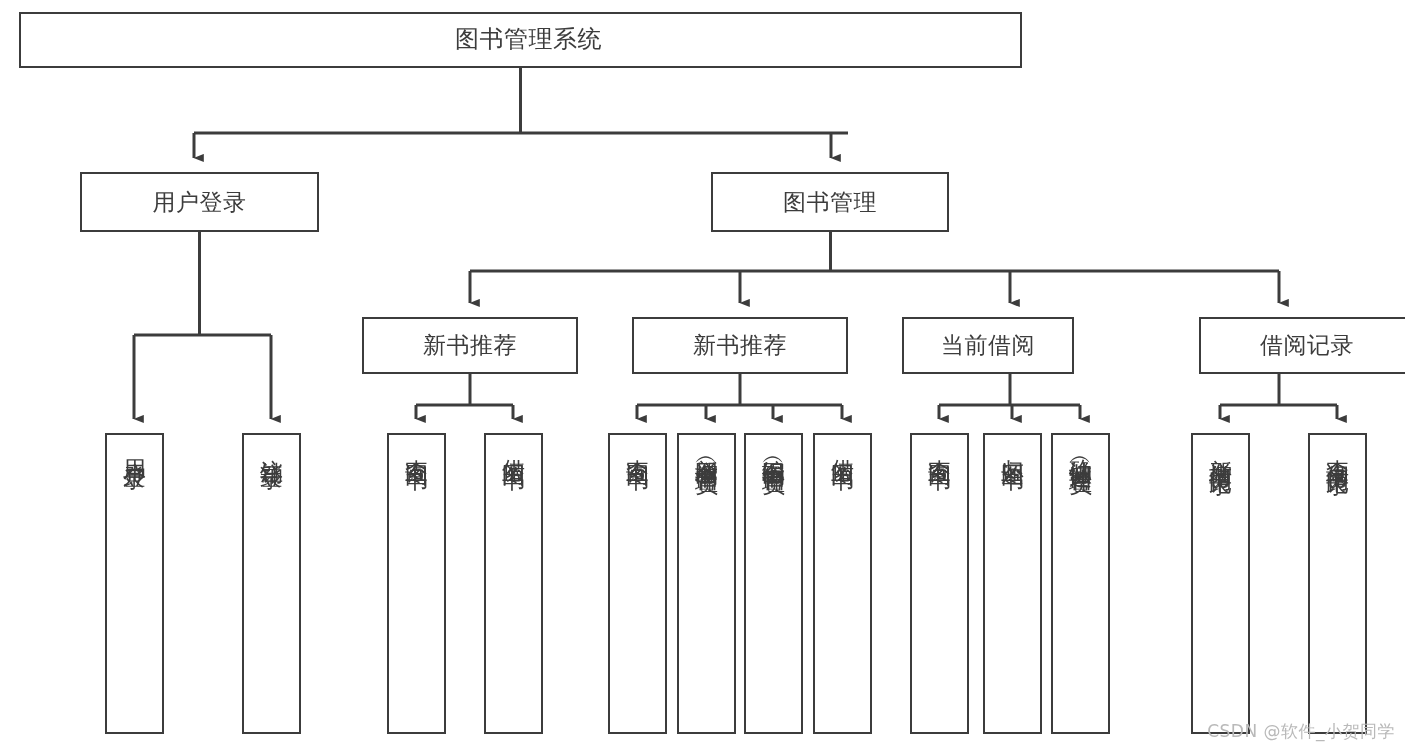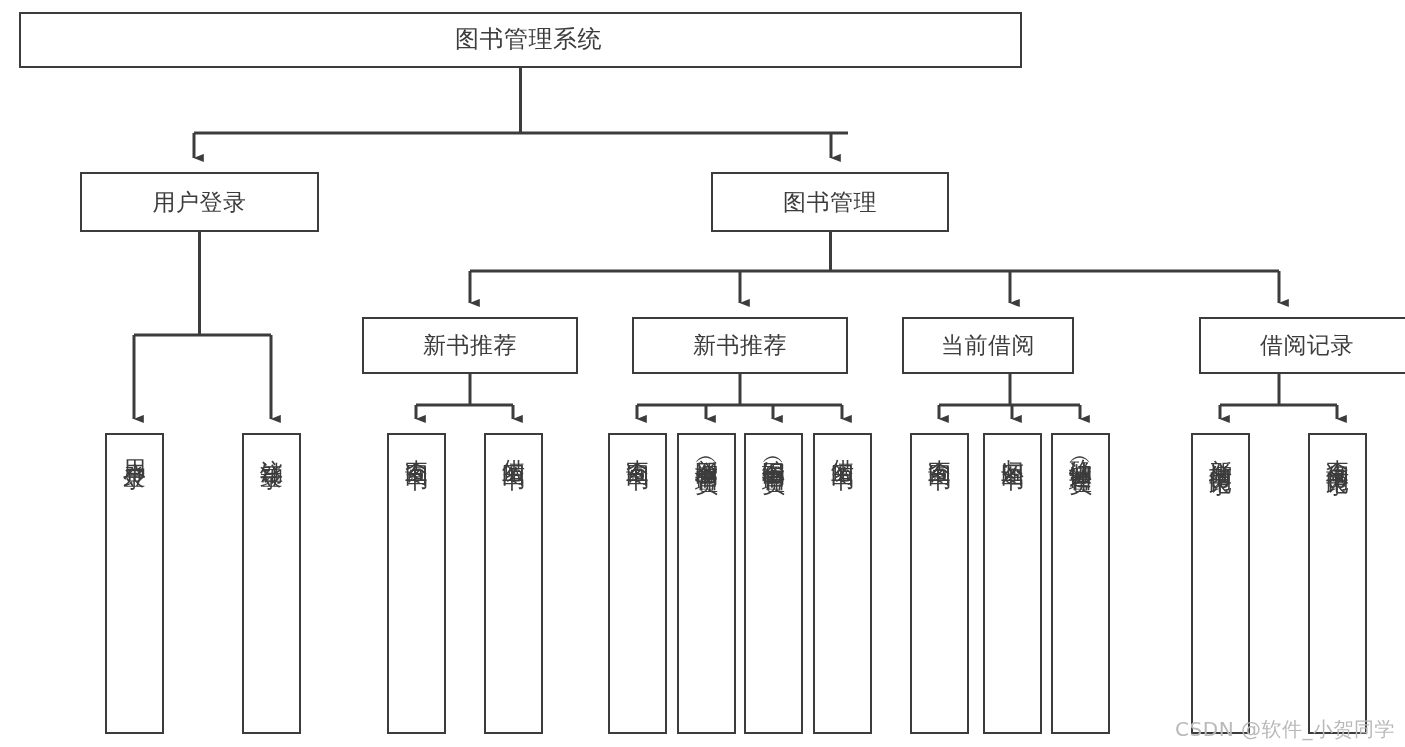--- a/index.html
+++ b/index.html
@@ -66,21 +66,21 @@
     letter-spacing: 3px;
     margin-top: 6px;
   }
   .node.vert.tall-text .node-label {
     letter-spacing: 2px;
   }
   #watermark {
     position: absolute;
     right: 10px;
     bottom: 4px;
-    font-size: 20px;
+    font-size: 17px;
     color: #b9b9b9;
     letter-spacing: 0.5px;
     white-space: nowrap;
   }
 </style>
 </head>
 <body>
 
 <div id="diagram-root">
 

